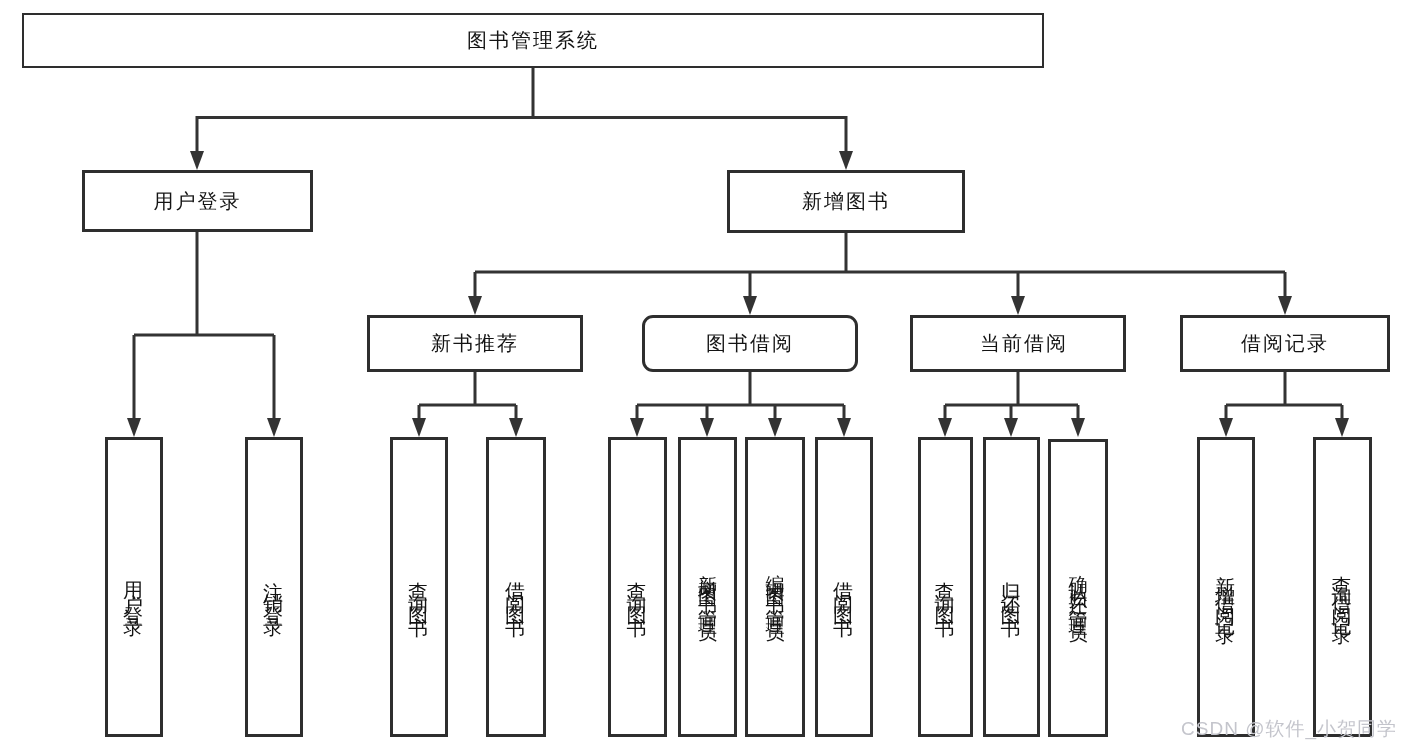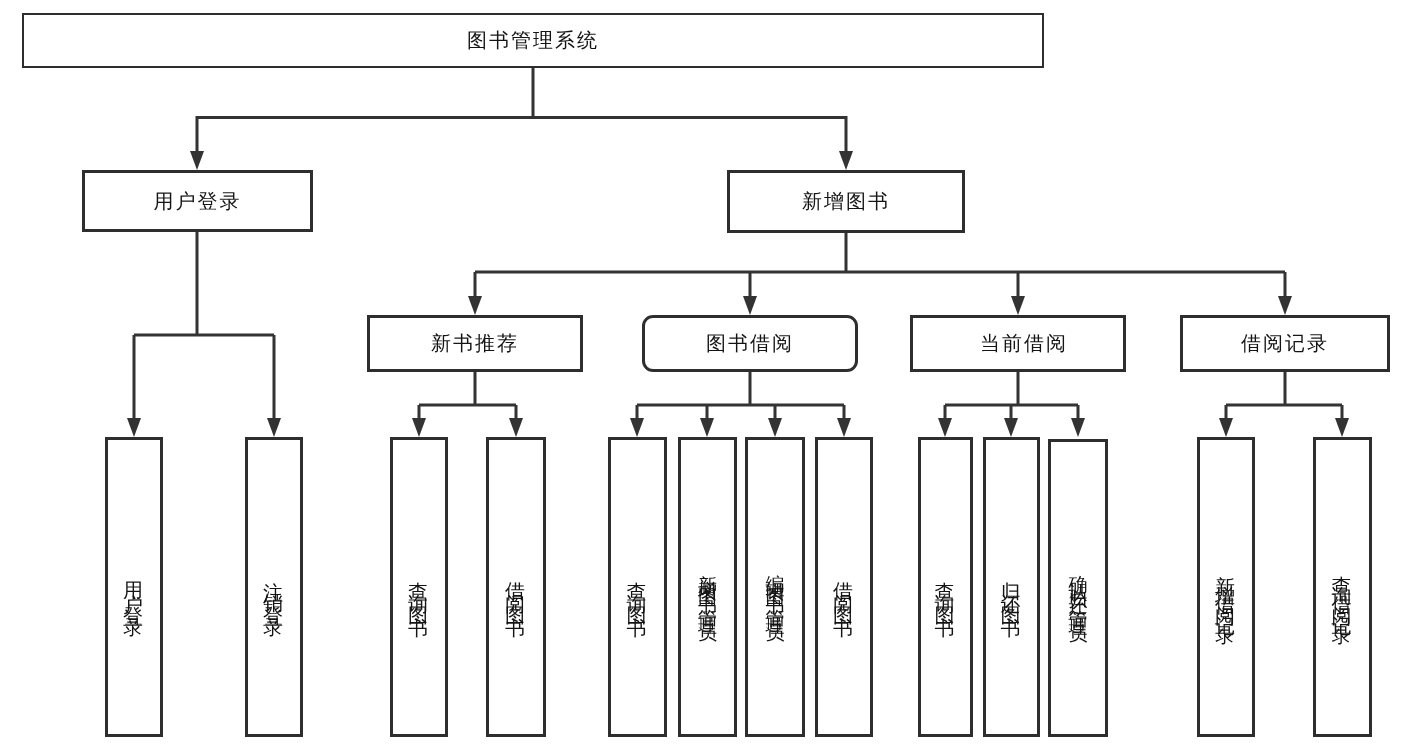--- a/index.html
+++ b/index.html
@@ -124,14 +124,15 @@
   <div class="box vbox v9" style="left:745px; top:437px; width:60px; height:300px;">编辑图书（管理员）</div>
   <div class="box vbox" style="left:815px; top:437px; width:58px; height:300px;">借阅图书</div>
 
   <div class="box vbox" style="left:918px; top:437px; width:55px; height:300px;">查询图书</div>
   <div class="box vbox" style="left:983px; top:437px; width:57px; height:300px;">归还图书</div>
   <div class="box vbox v9" style="left:1048px; top:439px; width:60px; height:298px;">确认归还（管理员）</div>
 
   <div class="box vbox v6" style="left:1197px; top:437px; width:58px; height:300px;">新增借阅记录</div>
   <div class="box vbox v6" style="left:1313px; top:437px; width:59px; height:300px;">查询借阅记录</div>
 
+  <div class="watermark">CSDN @软件_小贺同学</div>
 
 </div>
 
 </body></html>

